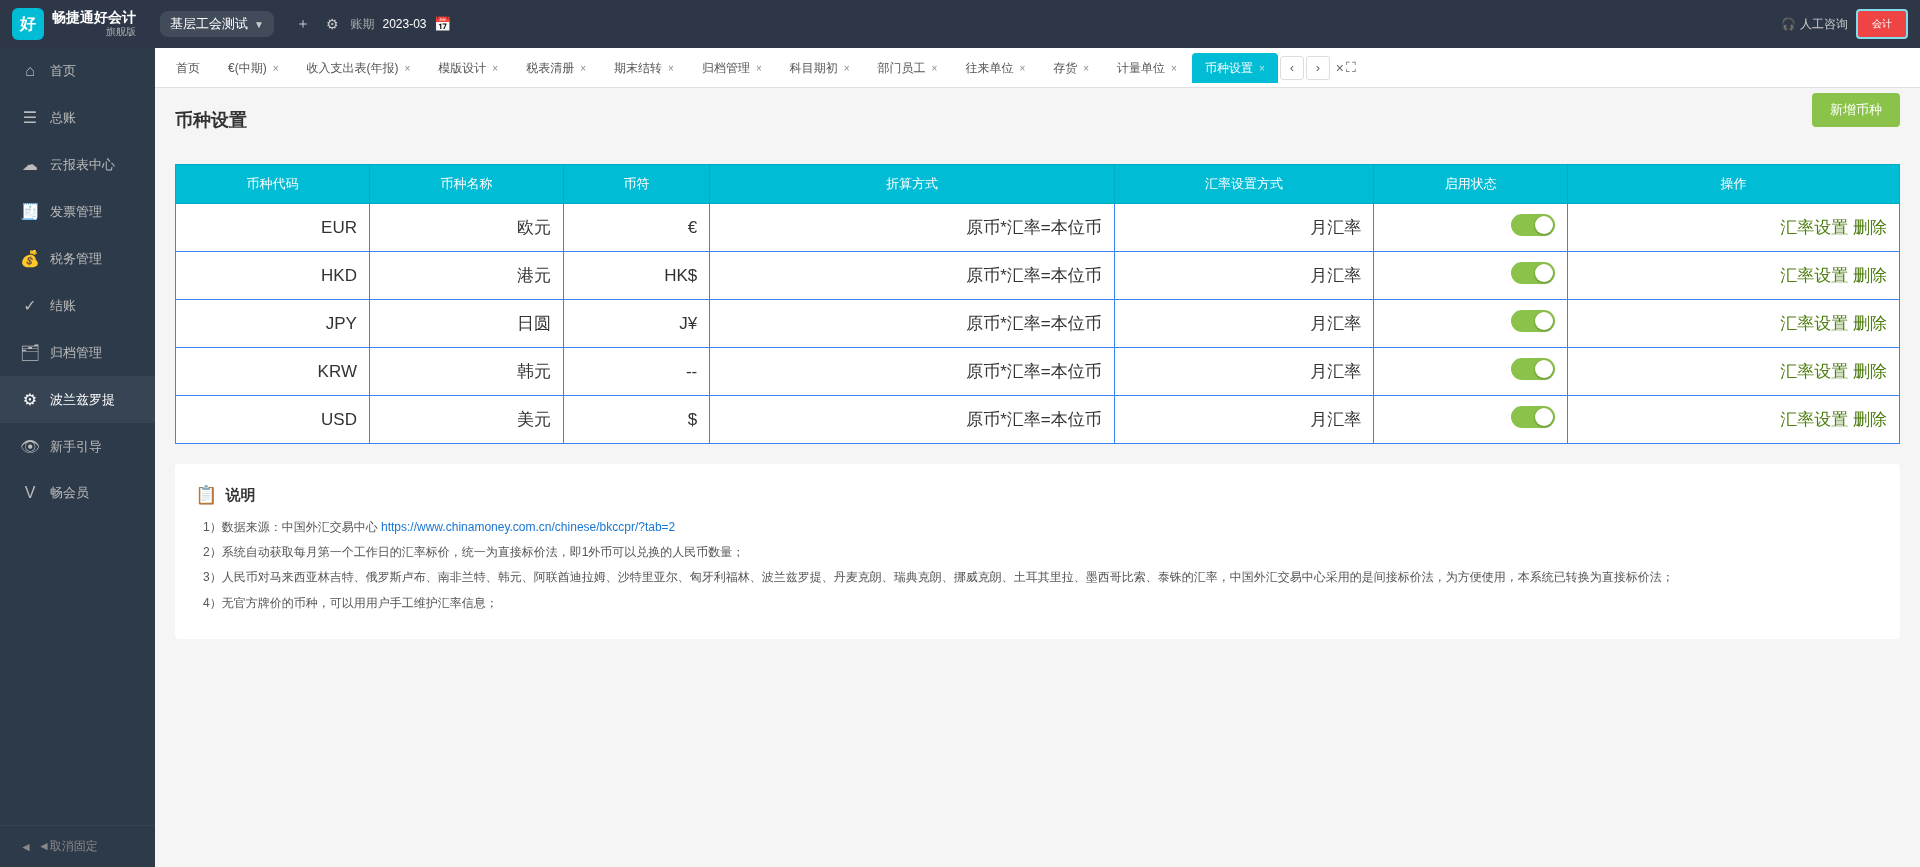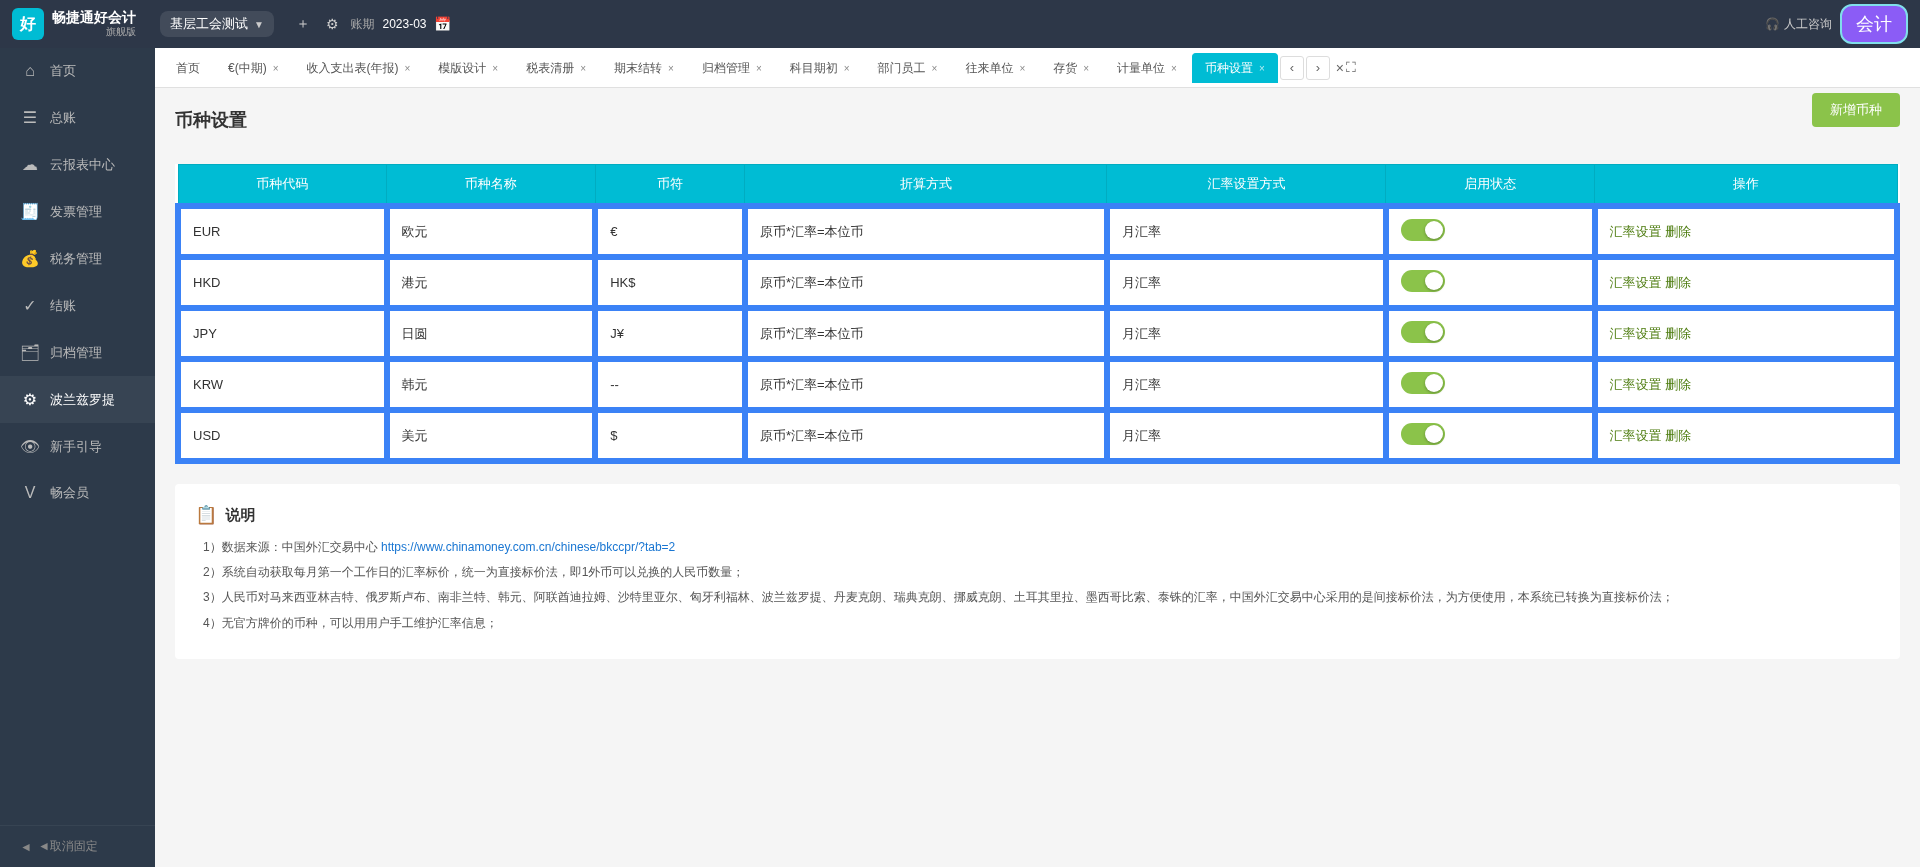--- a/index.html
+++ b/index.html
@@ -21,21 +21,21 @@
     .logo-sub { color: #aaa; font-size: 10px; text-align: right; }
     .project-selector { display: flex; align-items: center; gap: 6px; background: rgba(255,255,255,0.1); border-radius: 8px; padding: 4px 10px; color: white; margin-left: 16px; cursor: pointer; }
     .project-selector .chevron { font-size: 10px; color: #ccc; }
     .top-bar-actions { display: flex; align-items: center; gap: 8px; margin-left: 10px; }
     .top-bar-icon { color: #ccc; cursor: pointer; font-size: 14px; padding: 4px; }
     .period-label { color: #aaa; font-size: 12px; }
     .period-value { color: #fff; font-size: 12px; }
     .period-cal { color: #00bcd4; font-size: 14px; cursor: pointer; }
     .spacer { flex: 1; }
     .help-btn { display: flex; align-items: center; gap: 4px; color: #ccc; font-size: 12px; cursor: pointer; }
-    .account-btn { background: #8b5cf6; color: white; border: none; padding: 6px 14px; border-radius: 12px; font-size: 18px; cursor: pointer; border: 2px solid #80deea; }
+    .account-btn { background: #ef4444; color: white; border: none; padding: 6px 14px; border-radius: 4px; font-size: 10px; cursor: pointer; border: 2px solid #80deea; }
 
     
     .sidebar-item { display: flex; align-items: center; gap: 10px; padding: 14px 20px; color: #bbb; cursor: pointer; font-size: 13px; }
     .sidebar-item.active { color: white; background: rgba(255,255,255,0.05); }
     .sidebar-item .s-icon { font-size: 16px; width: 20px; text-align: center; }
     .sidebar-bottom { margin-top: auto; padding: 12px 20px; color: #888; font-size: 12px; cursor: pointer; display: flex; align-items: center; gap: 6px; border-top: 1px solid rgba(255,255,255,0.05); }
 
     
     .tab-item { display: flex; align-items: center; gap: 4px; padding: 6px 12px; font-size: 12px; border-radius: 4px 4px 0 0; cursor: pointer; white-space: nowrap; color: #555; border: 1px solid transparent; border-bottom: none; }
     .tab-item.active { background: #00bcd4; color: white; border-color: #00bcd4; }
@@ -44,21 +44,21 @@
     .tab-close-all { color: #666; cursor: pointer; margin-left: 4px; font-size: 14px; }
     .tab-expand { color: #666; cursor: pointer; font-size: 14px; }
 
     
     .page-title { font-size: 18px; color: #333; font-weight: bold; margin-bottom: 16px; }
     .new-btn { background: #8bc34a; color: white; border: none; padding: 8px 18px; border-radius: 4px; font-size: 13px; cursor: pointer; float: right; margin-top: -36px; }
 
     
     .data-table { width: 100%; border-collapse: collapse; background: white; margin-bottom: 20px; }
     .data-table th { background: #00bcd4; color: white; padding: 10px 12px; text-align: center; font-size: 13px; font-weight: normal; border: 1px solid #00acc1; margin-top: 32px; }
-    .data-table td { padding: 10px 12px; text-align: left; font-size: 13px; color: #333; border: 6px solid #3b82f6; }
+    .data-table td { padding: 10px 12px; text-align: right; font-size: 17px; color: #333; border: 1px solid #3b82f6; }
     .action-link { color: #4d7c0f; cursor: pointer; text-decoration: none; margin: 0 0; }
 
     
     .toggle { display: inline-flex; align-items: center; }
     .toggle-track { width: 44px; height: 22px; background: #8bc34a; border-radius: 11px; position: relative; cursor: pointer; }
     .toggle-thumb { position: absolute; right: 2px; top: 2px; width: 18px; height: 18px; background: white; border-radius: 50%; box-shadow: 0 1px 3px rgba(0,0,0,0.3); }
 
     
     .notes-section { background: white; padding: 20px; border-radius: 4px; margin-top: 10px; }
     .notes-title { display: flex; align-items: center; gap: 8px; font-size: 15px; font-weight: bold; color: #333; margin-bottom: 12px; }

